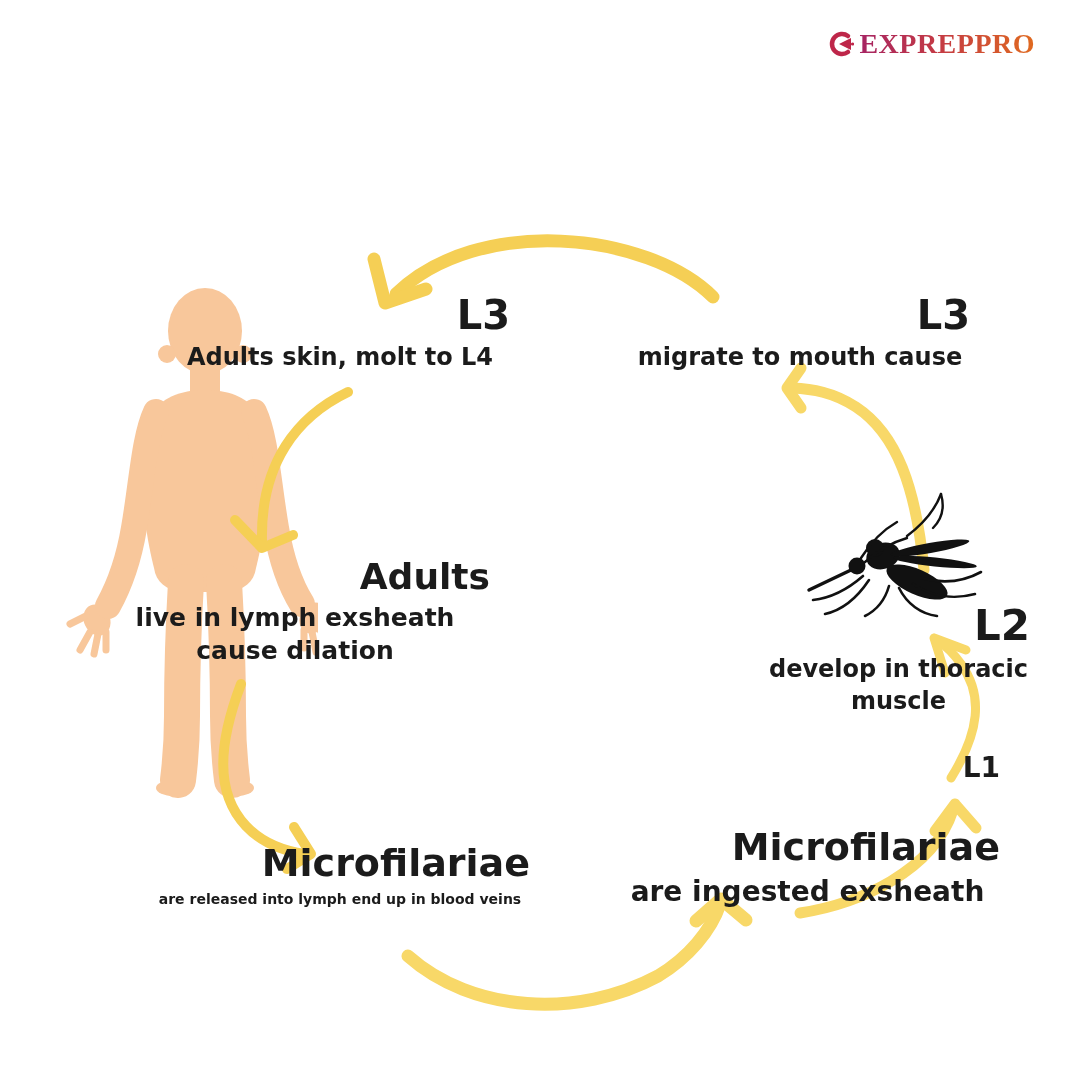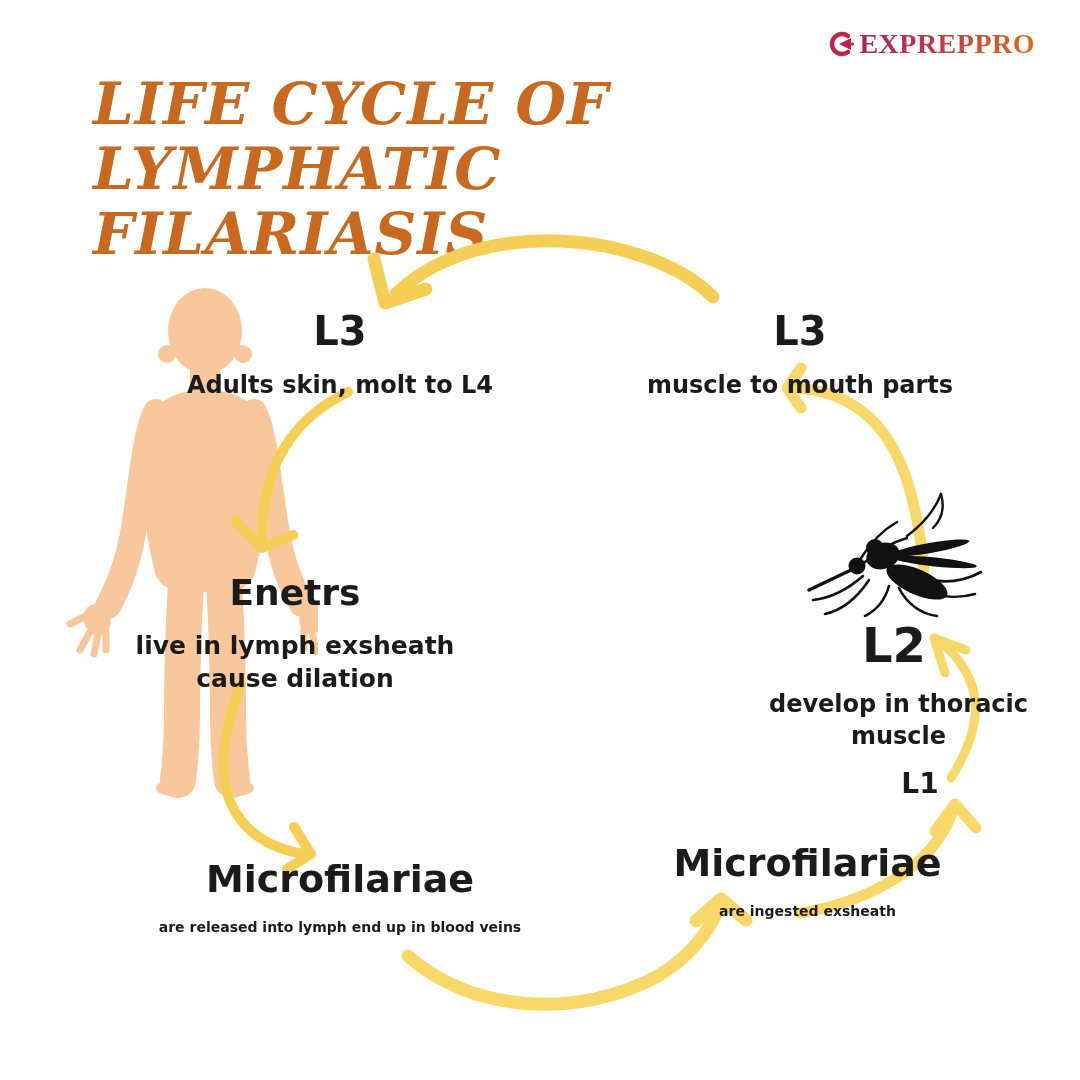--- a/index.html
+++ b/index.html
@@ -17,48 +17,48 @@
 
   
   .title {
     position:absolute; left:93px; top:72px; margin:0; width:940px;
     font-family:"DejaVu Serif", serif; font-style:italic; font-weight:700;
     font-size:58px; line-height:1.12; color:#C8691F; letter-spacing:1px;
   }
 
   
   .stage { position:absolute; text-align:center; color:#1B1B1B; z-index:6; }
-  .stage h2 { margin:16px; font-weight:700; line-height:1.15; }
+  .stage h2 { margin:0; font-weight:700; line-height:1.15;text-align:right; }
   .stage p  { margin:4px 0 0; font-weight:700; line-height:1.32; }
 
   #stage-l3-host   { left:170px; top:292px; width:340px; }
   #stage-l3-host h2 { font-size:40px; }
   #stage-l3-host p  { font-size:24px; }
 
   #stage-l3-vector { left:630px; top:292px; width:340px; }
   #stage-l3-vector h2 { font-size:40px; }
   #stage-l3-vector p  { font-size:24px; }
 
   #stage-adults    { left:100px; top:556px; width:390px; }
   #stage-adults h2 { font-size:36px; }
   #stage-adults p  { font-size:25px; }
 
   #stage-mf-host   { left:150px; top:842px; width:380px; }
   #stage-mf-host h2 { font-size:38px; }
   #stage-mf-host p  { font-size:14px; }
 
   #stage-mf-vector { left:615px; top:826px; width:385px; }
   #stage-mf-vector h2 { font-size:38px; }
-  #stage-mf-vector p  { font-size:14px; }
+  #stage-mf-vector p  { font-size:28px; }
 
   #stage-l1        { left:840px; top:752px; width:160px; }
   #stage-l1 h2 { font-size:28px; }
 
   #stage-l2        { left:758px; top:602px; width:272px; }
-  #stage-l2 h2 { font-size:48px; }
+  #stage-l2 h2 { font-size:42px; }
   #stage-l2 p  { font-size:24px;margin-left:9px; }
 
   
   .human    { position:absolute; left:66px;  top:286px; width:252px; height:512px; z-index:1; }
   .arrows   { position:absolute; left:0;     top:0;     width:1080px; height:1080px; z-index:3; }
   .mosquito { position:absolute; left:795px; top:486px; width:195px; height:132px; z-index:4; }
 </style>
 </head>
 <body>
 
@@ -156,32 +156,28 @@
 
   <header class="brand">
     <svg class="brand-icon" viewBox="0 0 26 26" aria-hidden="true">
       <path d="M20 5 A10 10 0 1 0 20 21" fill="none" stroke="#BE2649" stroke-width="4.5" stroke-linecap="round"></path>
       <polygon points="11,13 23,7 23,19" fill="#BE2649"></polygon>
       <circle cx="24.5" cy="13" r="1.6" fill="#BE2649"></circle>
     </svg>
     <span class="brand-text">EXPREPPRO</span>
   </header>
 
-  <h1 class="title">
-    <span>LIFE CYCLE OF LYMPHATIC</span><br>
-    <span>FILARIASIS</span>
-  </h1>
 
   <section class="stage" id="stage-l3-host">
     <h2>L3</h2>
     <p>Adults skin, molt to L4</p>
   </section>
 
   <section class="stage" id="stage-adults">
-    <h2>Enetrs</h2>
+    <h2>Adults</h2>
     <p>live in lymph exsheath cause dilation</p>
   </section>
 
   <section class="stage" id="stage-mf-host">
     <h2>Microfilariae</h2>
     <p>are released into lymph end up in blood veins</p>
   </section>
 
   <section class="stage" id="stage-mf-vector">
     <h2>Microfilariae</h2>
@@ -193,16 +189,16 @@
 
   </section>
 
   <section class="stage" id="stage-l2">
     <h2>L2</h2>
     <p>develop in thoracic muscle</p>
   </section>
 
   <section class="stage" id="stage-l3-vector">
     <h2>L3</h2>
-    <p>muscle to mouth parts</p>
+    <p>migrate to mouth cause</p>
   </section>
 
 </div>
 
 </body></html>

